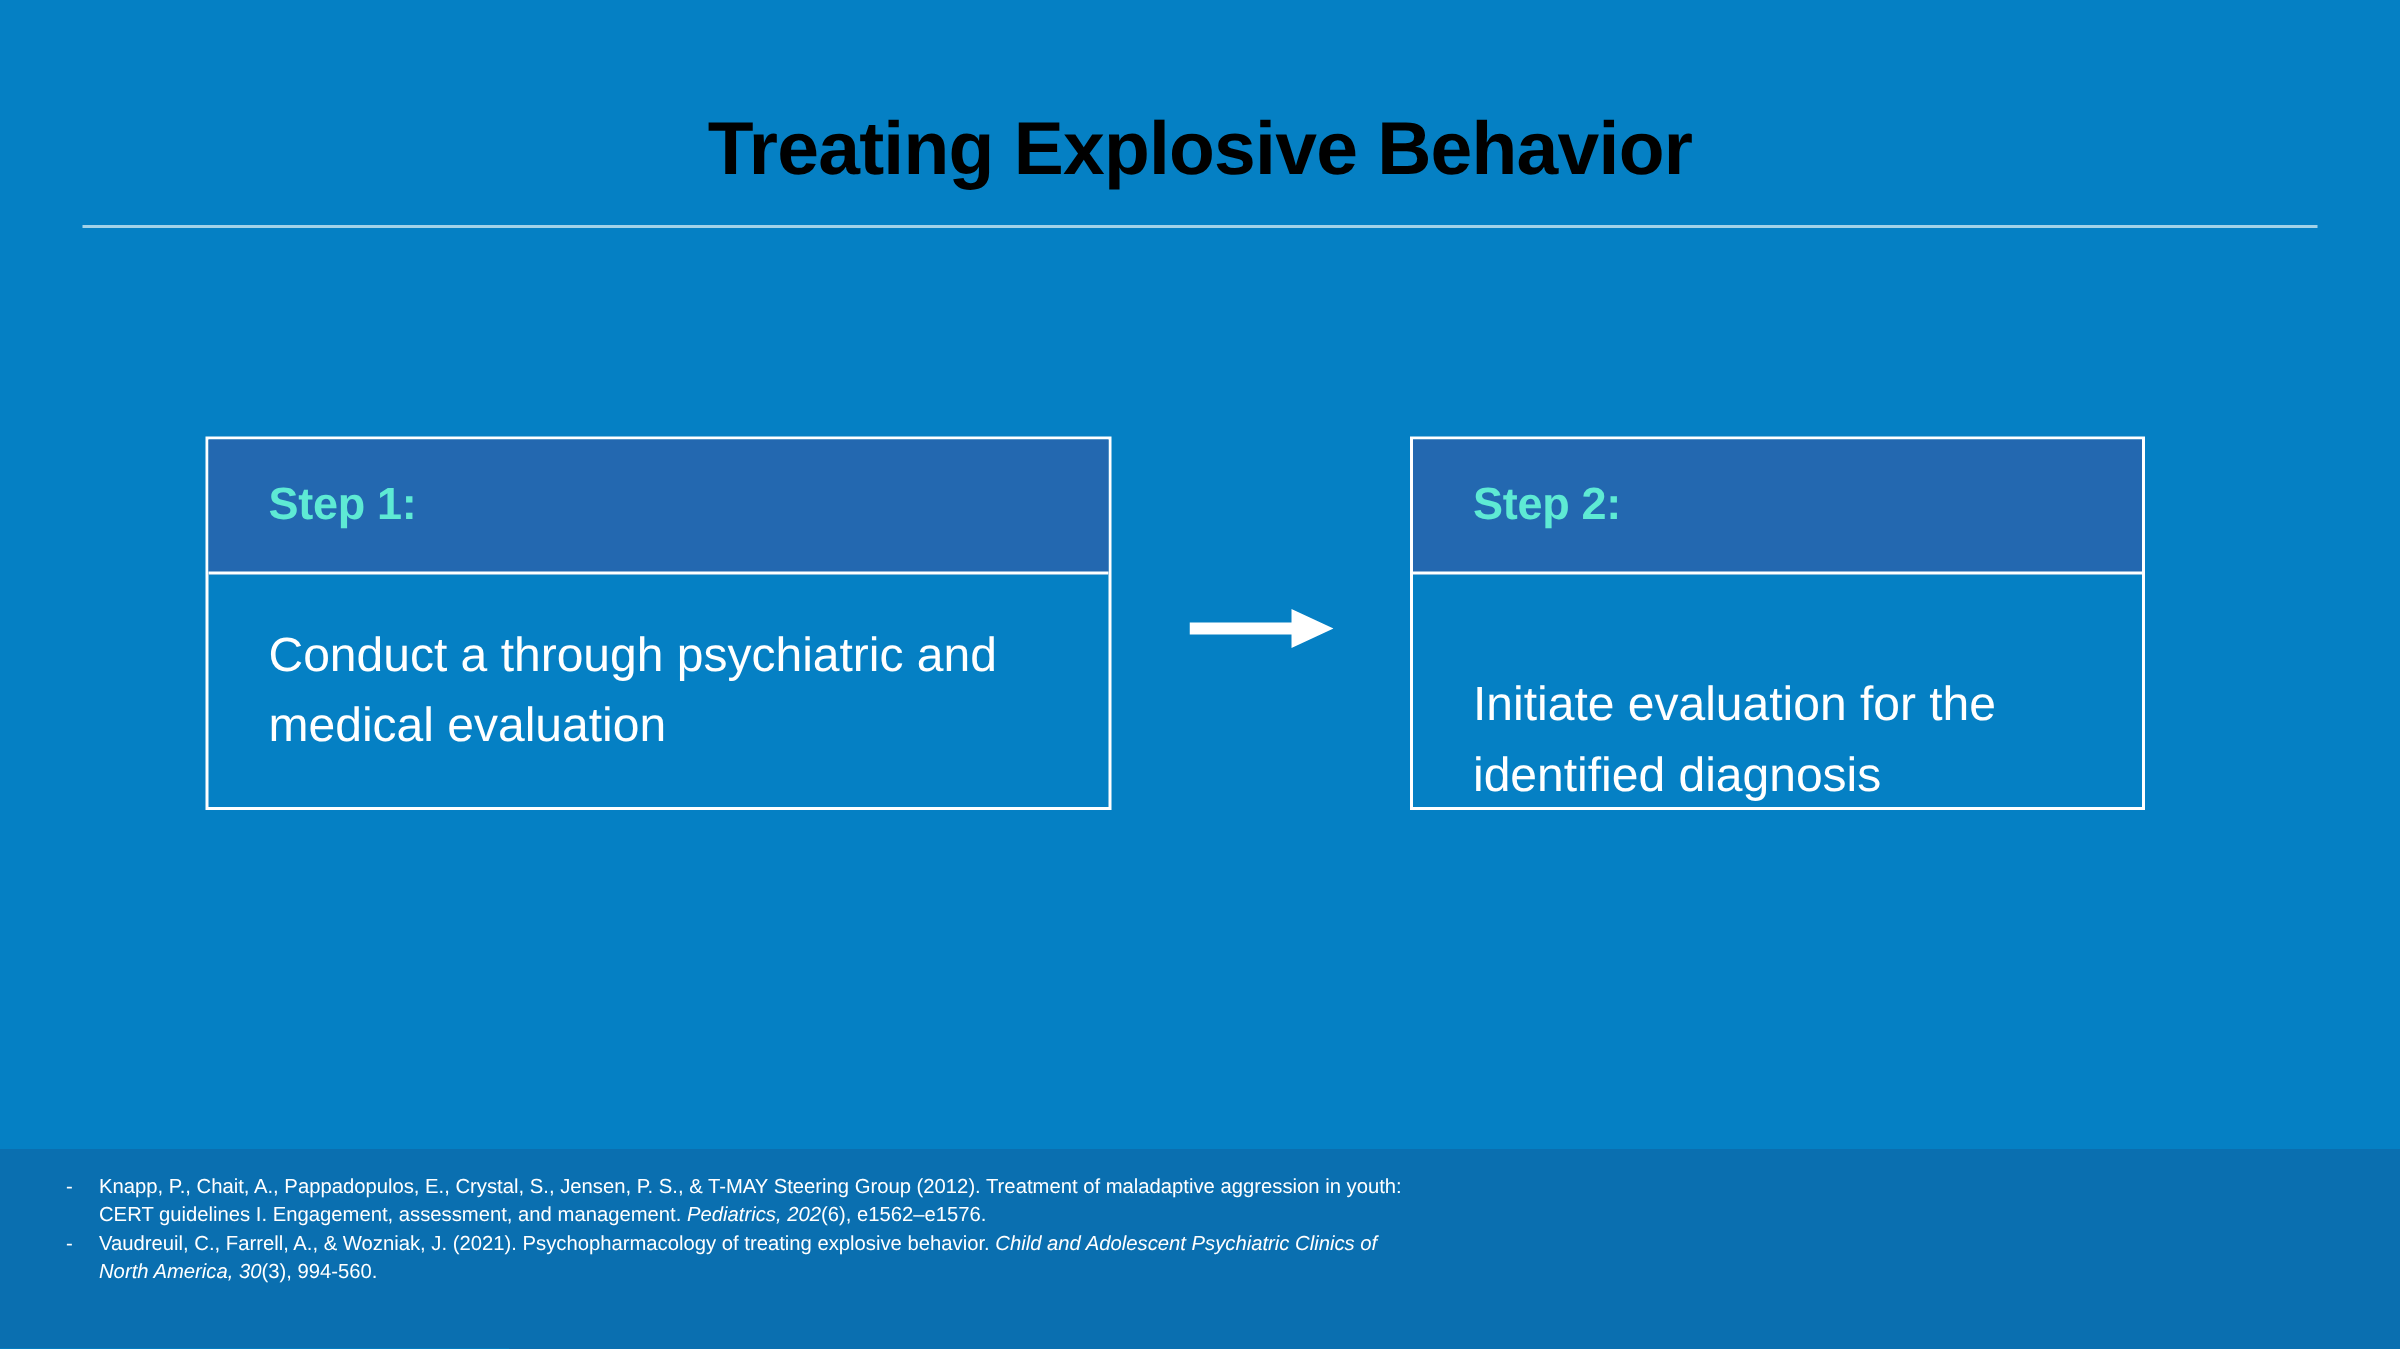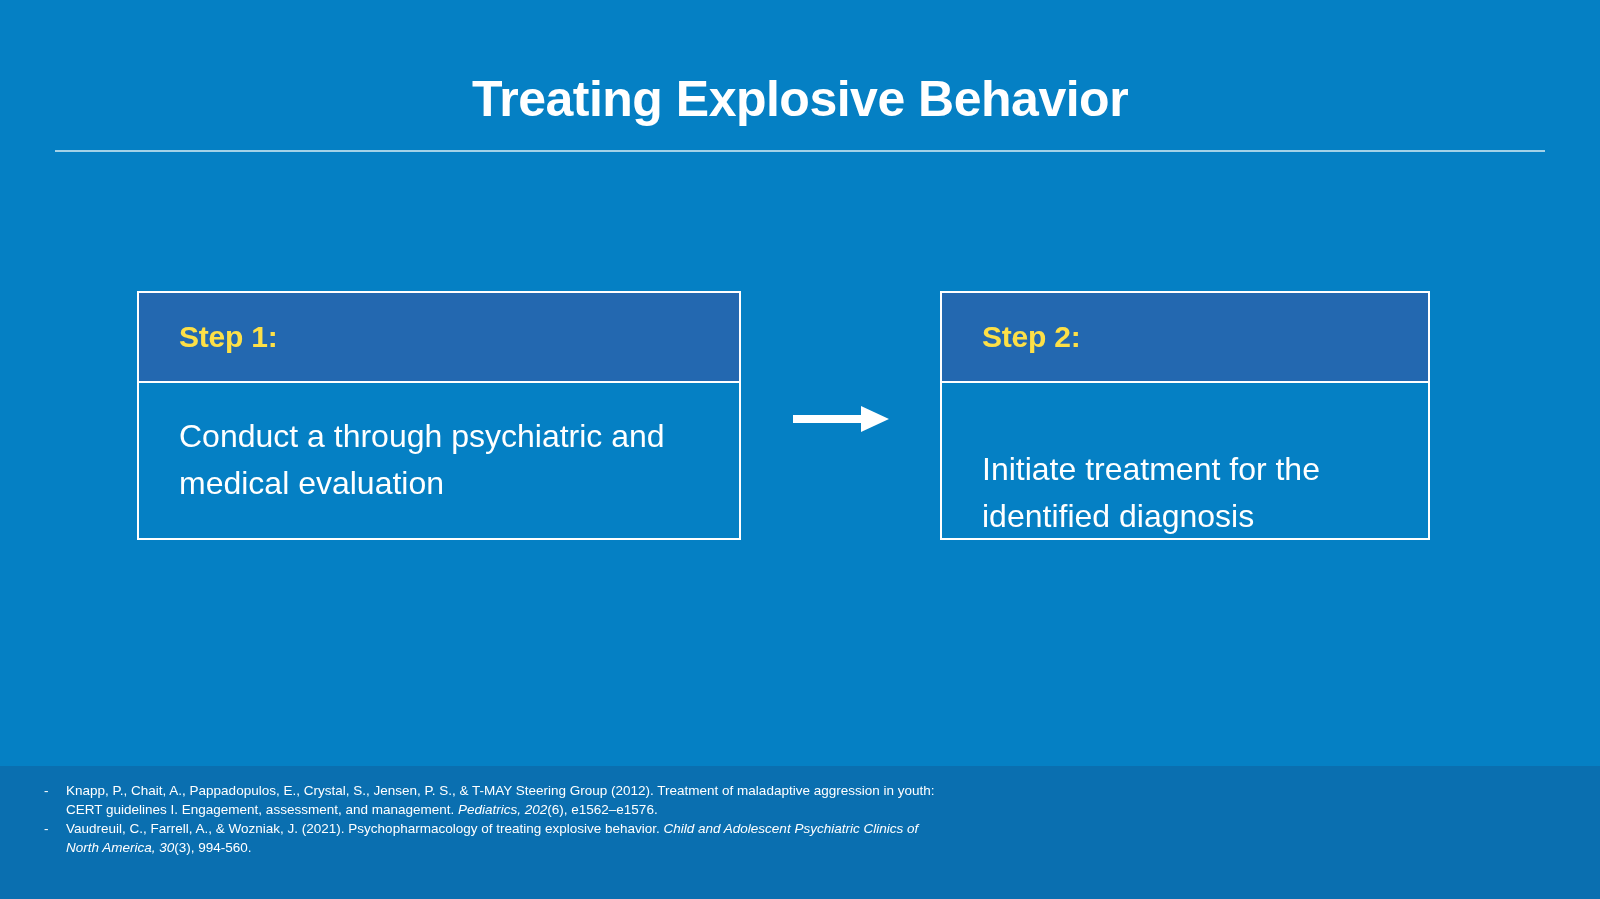--- a/index.html
+++ b/index.html
@@ -20,21 +20,21 @@
     background: #0580C4;
   }
 
   
   .title {
     position: absolute;
     top: 72px;
     left: 0;
     width: 1600px;
     text-align: center;
-    color: #ffffff;
+    color: #000000;
     font-size: 50px;
     font-weight: bold;
     letter-spacing: -0.5px;
     line-height: 1.1;
     white-space: nowrap;
   }
   .title-rule {
     position: absolute;
     top: 150px;
     left: 55px;
@@ -60,21 +60,21 @@
     background: #2368B0;
     border-bottom: 2px solid #FFFFFF;
     height: 90px;
     flex: 0 0 90px;
     display: flex;
     align-items: center;
     padding: 0 40px;
     box-sizing: border-box;
   }
   .step-header-label {
-    color: #fde047;
+    color: #5eead4;
     font-size: 30px;
     font-weight: bold;
     letter-spacing: -0.2px;
   }
   .step-body {
     flex: 1 1 auto;
     padding: 30px 40px 0 40px;
     box-sizing: border-box;
   }
   .step-body-text {
@@ -143,21 +143,21 @@
     <svg width="96" height="30" viewBox="0 0 96 30" xmlns="http://www.w3.org/2000/svg">
       <path d="M0 11 L68 11 L68 2 L96 15 L68 28 L68 19 L0 19 Z" fill="#FFFFFF"></path>
     </svg>
   </div>
 
   <div class="step-box right">
     <div class="step-header">
       <span class="step-header-label">Step 2:</span>
     </div>
     <div class="step-body">
-      <div class="step-body-text">Initiate treatment for the identified diagnosis</div>
+      <div class="step-body-text">Initiate evaluation for the identified diagnosis</div>
     </div>
   </div>
 
   <div class="footer">
 
     <div class="citations" id="citations">
         <div class="citation-row">
           <span class="citation-dash">-</span>
           <span class="citation-text"><span>Knapp, P., Chait, A., Pappadopulos, E., Crystal, S., Jensen, P. S., &amp; T-MAY Steering Group (2012). Treatment of maladaptive aggression in youth: CERT guidelines I. Engagement, assessment, and management. </span><i>Pediatrics, 202</i><span>(6), e1562–e1576.</span></span>
         </div>

